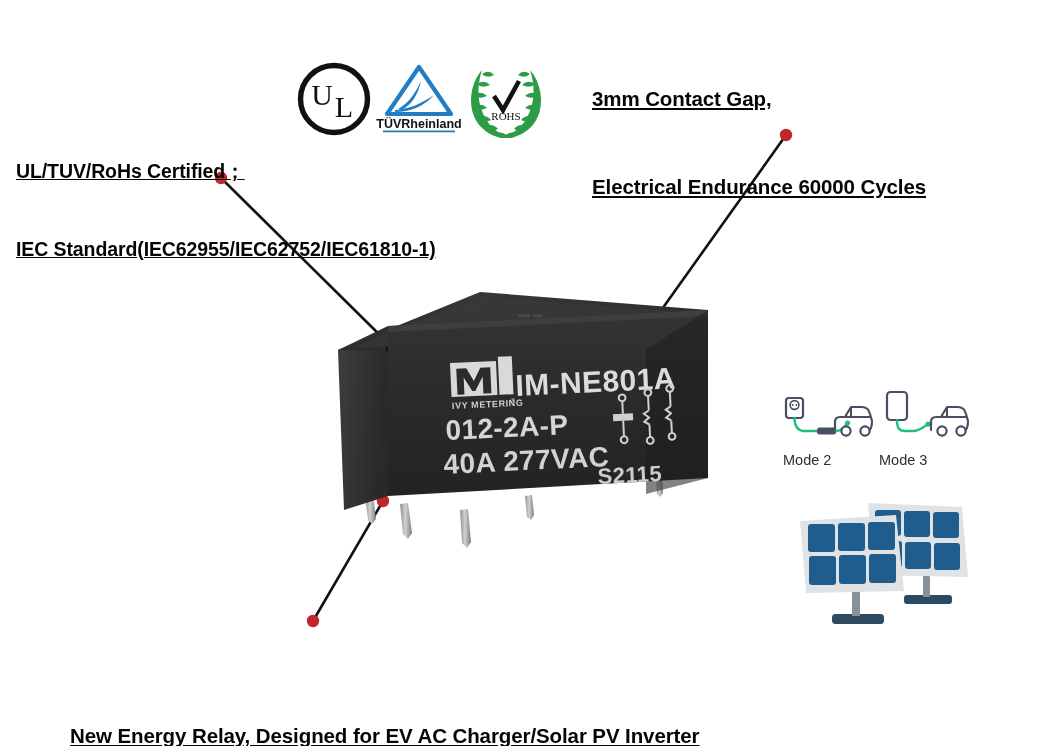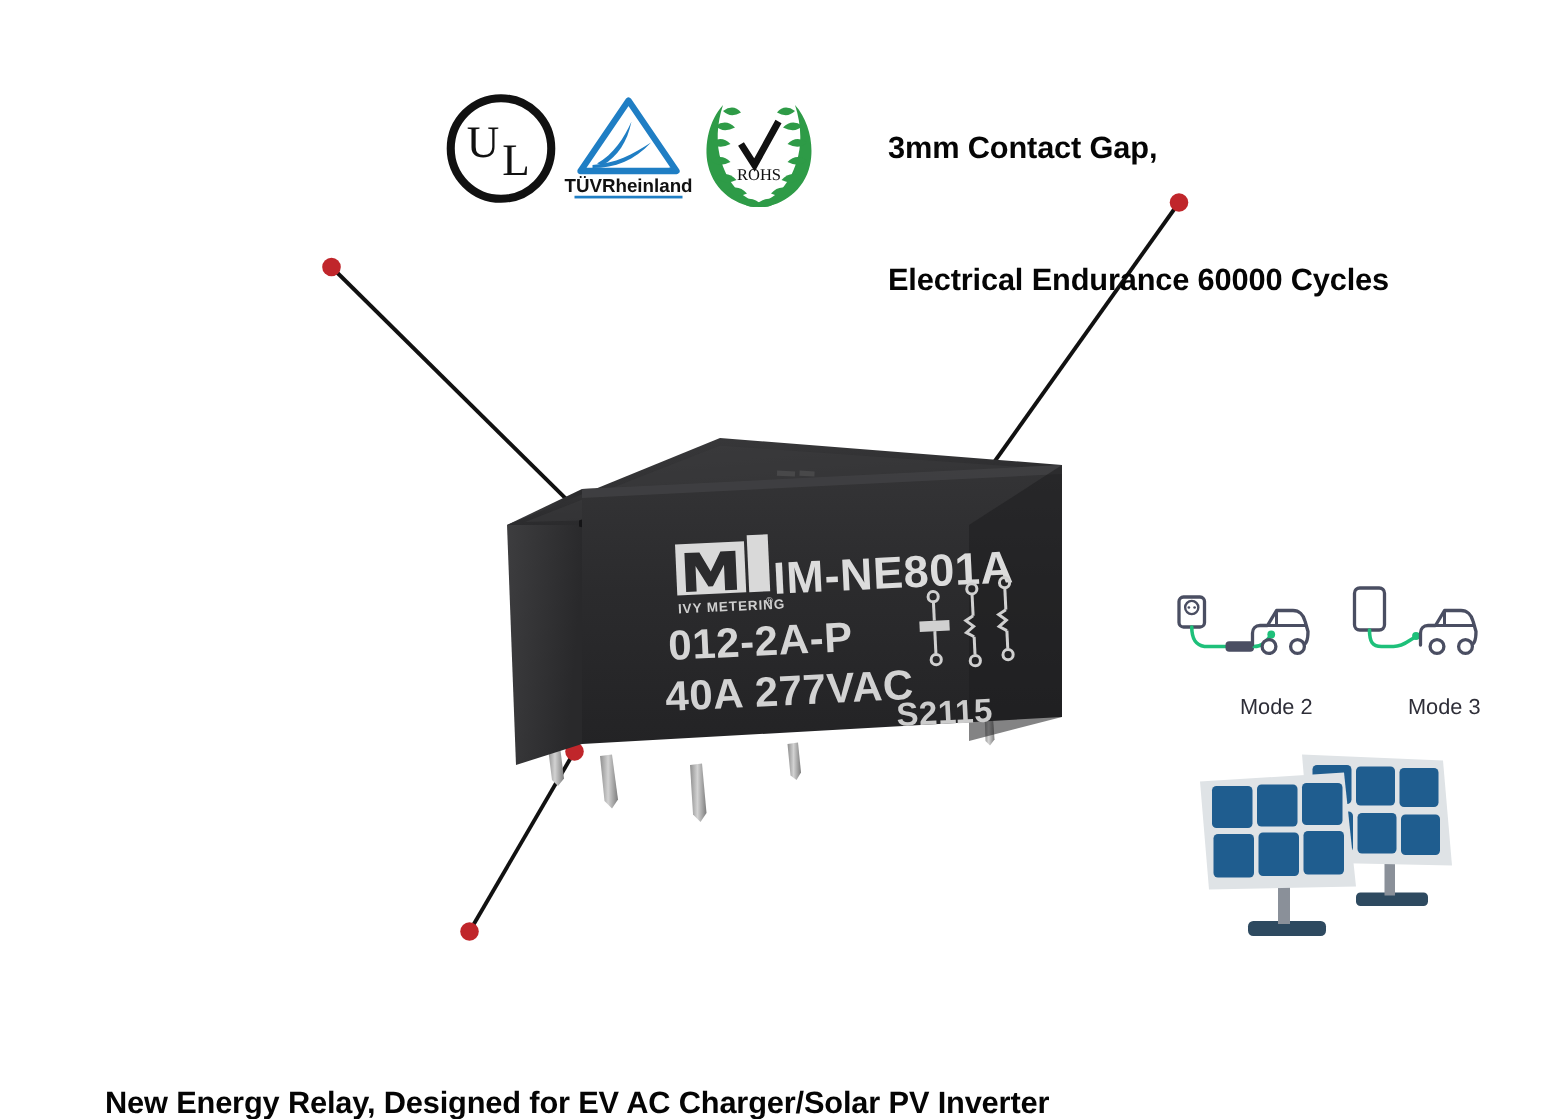--- a/index.html
+++ b/index.html
@@ -35,21 +35,21 @@
   }
   #right-callout-text {
     left: 592px; top: 26px;
     font-size: 20.5px;
     line-height: 1.42;
   }
   #bottom-caption {
     left: 70px; top: 668px;
     font-size: 20.5px;
   }
-  .cl-line { display: block; }
+  .cl-line { display: block; text-decoration: underline; }
 
   
   #leaders {
     position: absolute; left: 0; top: 0;
     width: 1043px; height: 746px;
     pointer-events: none;
   }
 
   
   #cert-logos {
@@ -70,28 +70,28 @@
   }
 
   
   #ev-modes {
     position: absolute;
     left: 783px; top: 388px;
     width: 196px; height: 84px;
   }
   .mode-block { position: absolute; top: 0; width: 92px; }
   #mode2-block { left: 0px; }
-  #mode3-block { left: 112px; }
+  #mode3-block { left: 96px; }
   .mode-icon { display: block; margin: 0 auto; }
   .mode-label {
     display: block;
-    text-align: right;
+    text-align: left;
     font-size: 14.5px;
     color: #2e2e38;
-    margin-top: 20px;
+    margin-top: 8px;
     font-family: "Liberation Sans", sans-serif;
   }
 
   
   #solar-panels {
     position: absolute;
     left: 792px; top: 497px;
     width: 186px; height: 146px;
   }
 </style>
@@ -106,20 +106,24 @@
     <line x1="313" y1="621" x2="383" y2="501" stroke="#111111" stroke-width="2.6"></line>
 
     <circle cx="221" cy="178" r="6.2" fill="#c0262b"></circle>
     <circle cx="392" cy="347" r="6.2" fill="#c0262b"></circle>
     <circle cx="786" cy="135" r="6.2" fill="#c0262b"></circle>
     <circle cx="645" cy="333" r="6.2" fill="#c0262b"></circle>
     <circle cx="313" cy="621" r="6.2" fill="#c0262b"></circle>
     <circle cx="383" cy="501" r="6.2" fill="#c0262b"></circle>
   </svg>
 
+  <div class="callout-text" id="left-callout-text">
+    <span class="cl-line">UL/TUV/RoHs Certified；</span>
+    <span class="cl-line">IEC Standard(IEC62955/IEC62752/IEC61810-1)</span>
+  </div>
 
   <div class="callout-text" id="right-callout-text">
     <span class="cl-line">3mm Contact Gap,</span>
     <span class="cl-line">Electrical Endurance 60000 Cycles</span>
   </div>
 
   <div class="callout-text" id="bottom-caption">
     <span class="cl-line">New Energy Relay, Designed for EV AC Charger/Solar PV Inverter</span>
   </div>
 

